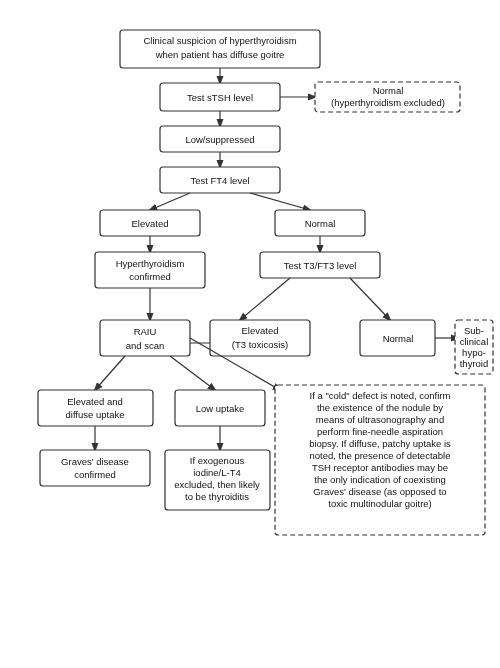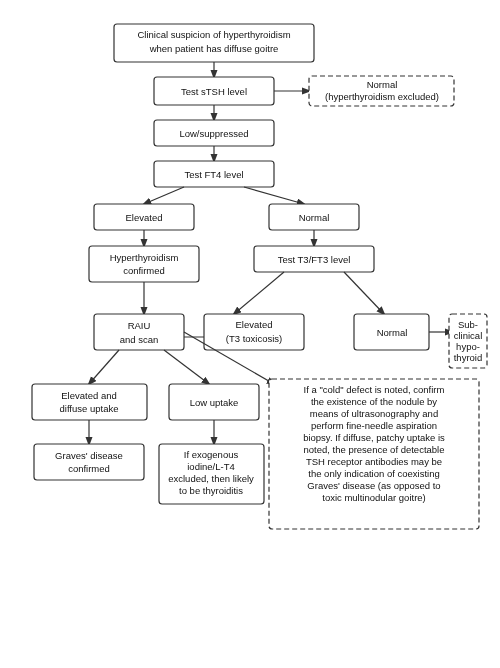--- a/index.html
+++ b/index.html
@@ -8,21 +8,21 @@
       height: 668px;
       background: #fff;
       font-family: Arial, Helvetica, sans-serif;
       font-size: 11px;
       overflow: hidden;
     }
     .diagram {
       width: 500px;
       height: 668px;
       position: relative;
-      padding: 14px;
+      padding: 20px;
       text-decoration: underline;
     }
     svg.flowchart {
       width: 480px;
       height: 648px;
     }
     .box {
       fill: #fff;
       stroke: #333;
       stroke-width: 1.2;

